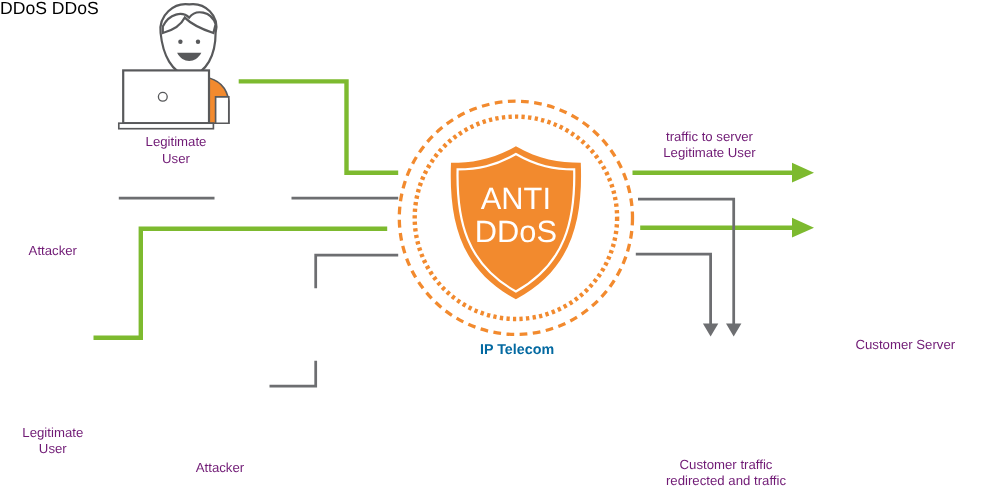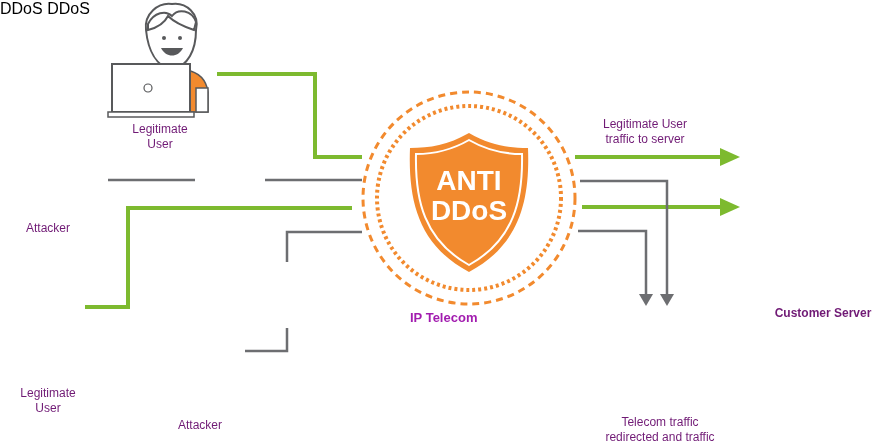--- a/index.html
+++ b/index.html
@@ -1,20 +1,20 @@
 <!DOCTYPE html>
 <html><head>
 <meta charset="utf-8">
 <style>
   html, body { margin:0; padding:0; background:#ffffff; }
   body { width:893px; height:445px; position:relative; overflow:hidden; font-family:"Liberation Sans", sans-serif; }
   #diagram { position:absolute; left:0; top:0; }
   .lbl { position:absolute; font-family:"Liberation Sans", sans-serif; font-size:12px; color:#701a75; text-align:center; line-height:15px; }
-  .brand { position:absolute; font-family:"Liberation Sans", sans-serif; font-size:13px; font-weight:bold; color:#a21caf; text-align:left; line-height:17px; }
-  .shield-text { position:absolute; font-family:"Liberation Sans", sans-serif; font-size:28px; color:#ffffff; text-align:center; line-height:30px;font-weight:bold; }
+  .brand { position:absolute; font-family:"Liberation Sans", sans-serif; font-size:13px; font-weight:bold; color:#0369a1; text-align:center; line-height:17px; }
+  .shield-text { position:absolute; font-family:"Liberation Sans", sans-serif; font-size:28px; color:#ffffff; text-align:center; line-height:30px; }
 </style>
 </head>
 <body>
 
 
 
 <svg id="diagram" width="893" height="445" viewBox="0 0 893 445" xmlns="http://www.w3.org/2000/svg">
   <defs>
     <g id="server-unit">
       <rect x="0" y="0" width="152" height="26" fill="#fff" stroke="#58595b" stroke-width="2"></rect>
@@ -220,27 +220,27 @@
 <div class="lbl" style="left:0px; top:386px; width:96px;">
   <div>Legitimate</div>
   <div>User</div>
 </div>
 
 <div class="lbl" style="left:150px; top:418px; width:100px;">
   <div>Attacker</div>
 </div>
 
 <div class="lbl" style="left:575px; top:117px; width:140px;">
+  <div>traffic to server</div>
   <div>Legitimate User</div>
-  <div>traffic to server</div>
-</div>
-
-<div class="lbl" style="left:758px; top:306px; width:130px;font-weight:bold;">
+</div>
+
+<div class="lbl" style="left:758px; top:306px; width:130px;">
   <div>Customer Server</div>
 </div>
 
 <div class="lbl" style="left:585px; top:415px; width:150px;">
-  <div>Telecom traffic</div>
+  <div>Customer traffic</div>
   <div>redirected and traffic</div>
 </div>
 
 
 
 
 </body></html>

